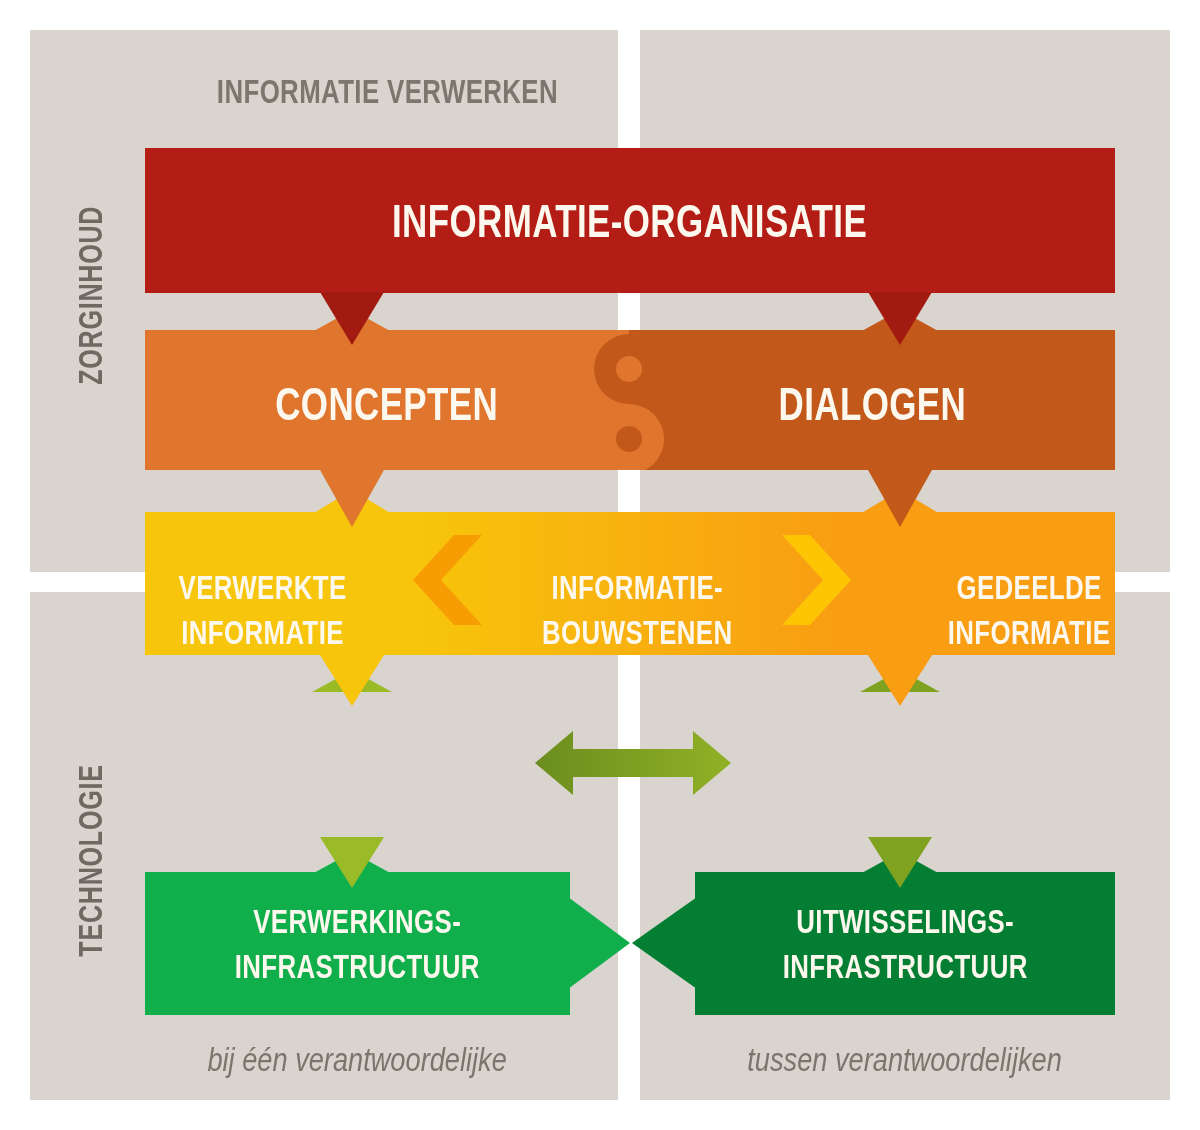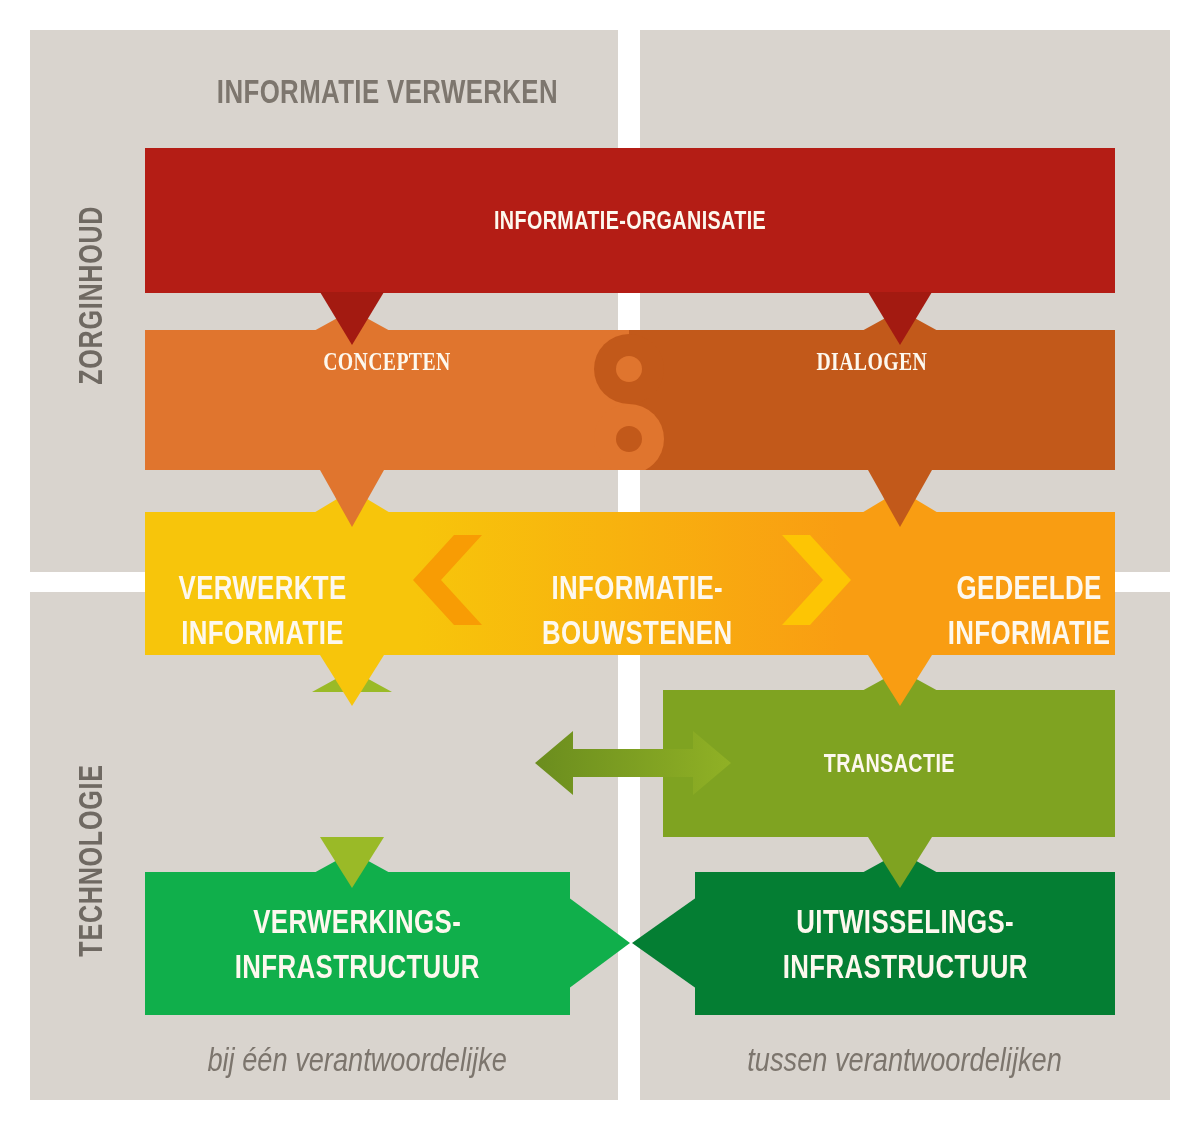--- a/index.html
+++ b/index.html
@@ -26,29 +26,29 @@
     transform:rotate(-90deg);white-space:nowrap;
   }
   #vlabel-zorginhoud{left:-59px;top:275px;width:300px;}
   #vlabel-technologie{left:-79px;top:840px;width:340px;}
 
   .cond{display:inline-block;transform:scaleX(.76);transform-origin:center;}
   .cond-cap{display:inline-block;transform:scaleX(.8);transform-origin:center;}
 
   .band{position:absolute;display:flex;align-items:center;justify-content:center;}
   .band-label{
-    color:var(--band-text);font-size:26px;font-weight:bold;text-align:center;
+    color:var(--band-text);font-size:46px;font-weight:bold;text-align:center;
     letter-spacing:.5px;white-space:nowrap;
   }
   .band-label.two-line{font-size:34px;line-height:45px;white-space:normal;}
 
   #band-red{left:145px;top:148px;width:970px;height:145px;background:var(--red);}
   #band-orange{left:145px;top:330px;width:970px;height:140px;background:var(--orange-light);}
   #orange-dark-half{position:absolute;left:484px;top:0;width:486px;height:140px;background:var(--orange-dark);}
-  .orange-half-label{position:absolute;top:17px;height:140px;display:flex;align-items:flex-start;justify-content:center;font-family:Liberation Serif, serif;}
+  .orange-half-label{position:absolute;top:4px;height:140px;display:flex;align-items:center;justify-content:center;}
   #label-concepten{left:0;width:484px;}
   #label-dialogen{left:484px;width:486px;}
 
   #band-yellow{
     left:145px;top:512px;width:970px;height:143px;
     background:linear-gradient(90deg,var(--yellow) 0%,var(--yellow) 28%,var(--orange-yellow) 72%,var(--orange-yellow) 100%);
   }
   .yellow-label{position:absolute;top:0;height:143px;display:flex;align-items:flex-end;justify-content:center;}
   #label-verwerkte{left:18px;width:200px;}
   #label-bouwstenen{left:392px;width:200px;}
@@ -136,25 +136,20 @@
     </div>
   </div>
 
   <svg class="abs-svg" style="left:405px;top:528px;" width="100" height="104" viewBox="0 0 100 104">
     <polygon class="fill-chevron-orange" points="49,7 77,7 36,52 77,97 49,97 8,52"></polygon>
   </svg>
   <svg class="abs-svg" style="left:775px;top:528px;" width="100" height="104" viewBox="0 0 100 104">
     <polygon class="fill-chevron-yellow" points="7,7 35,7 76,52 35,97 7,97 48,52"></polygon>
   </svg>
 
-  <div class="band" id="band-transactie">
-    <div class="band-label">
-      <span class="cond">TRANSACTIE</span>
-    </div>
-  </div>
 
   <svg class="abs-svg" style="left:533px;top:729px;" width="200" height="68" viewBox="0 0 200 68">
     <defs>
       <linearGradient id="arrowGrad" x1="0" y1="0" x2="1" y2="0">
         <stop offset="0" class="stop-a"></stop>
         <stop offset="1" class="stop-b"></stop>
       </linearGradient>
     </defs>
     <polygon fill="url(#arrowGrad)" points="2,34 40,2 40,20 160,20 160,2 198,34 160,66 160,48 40,48 40,66"></polygon>
   </svg>

